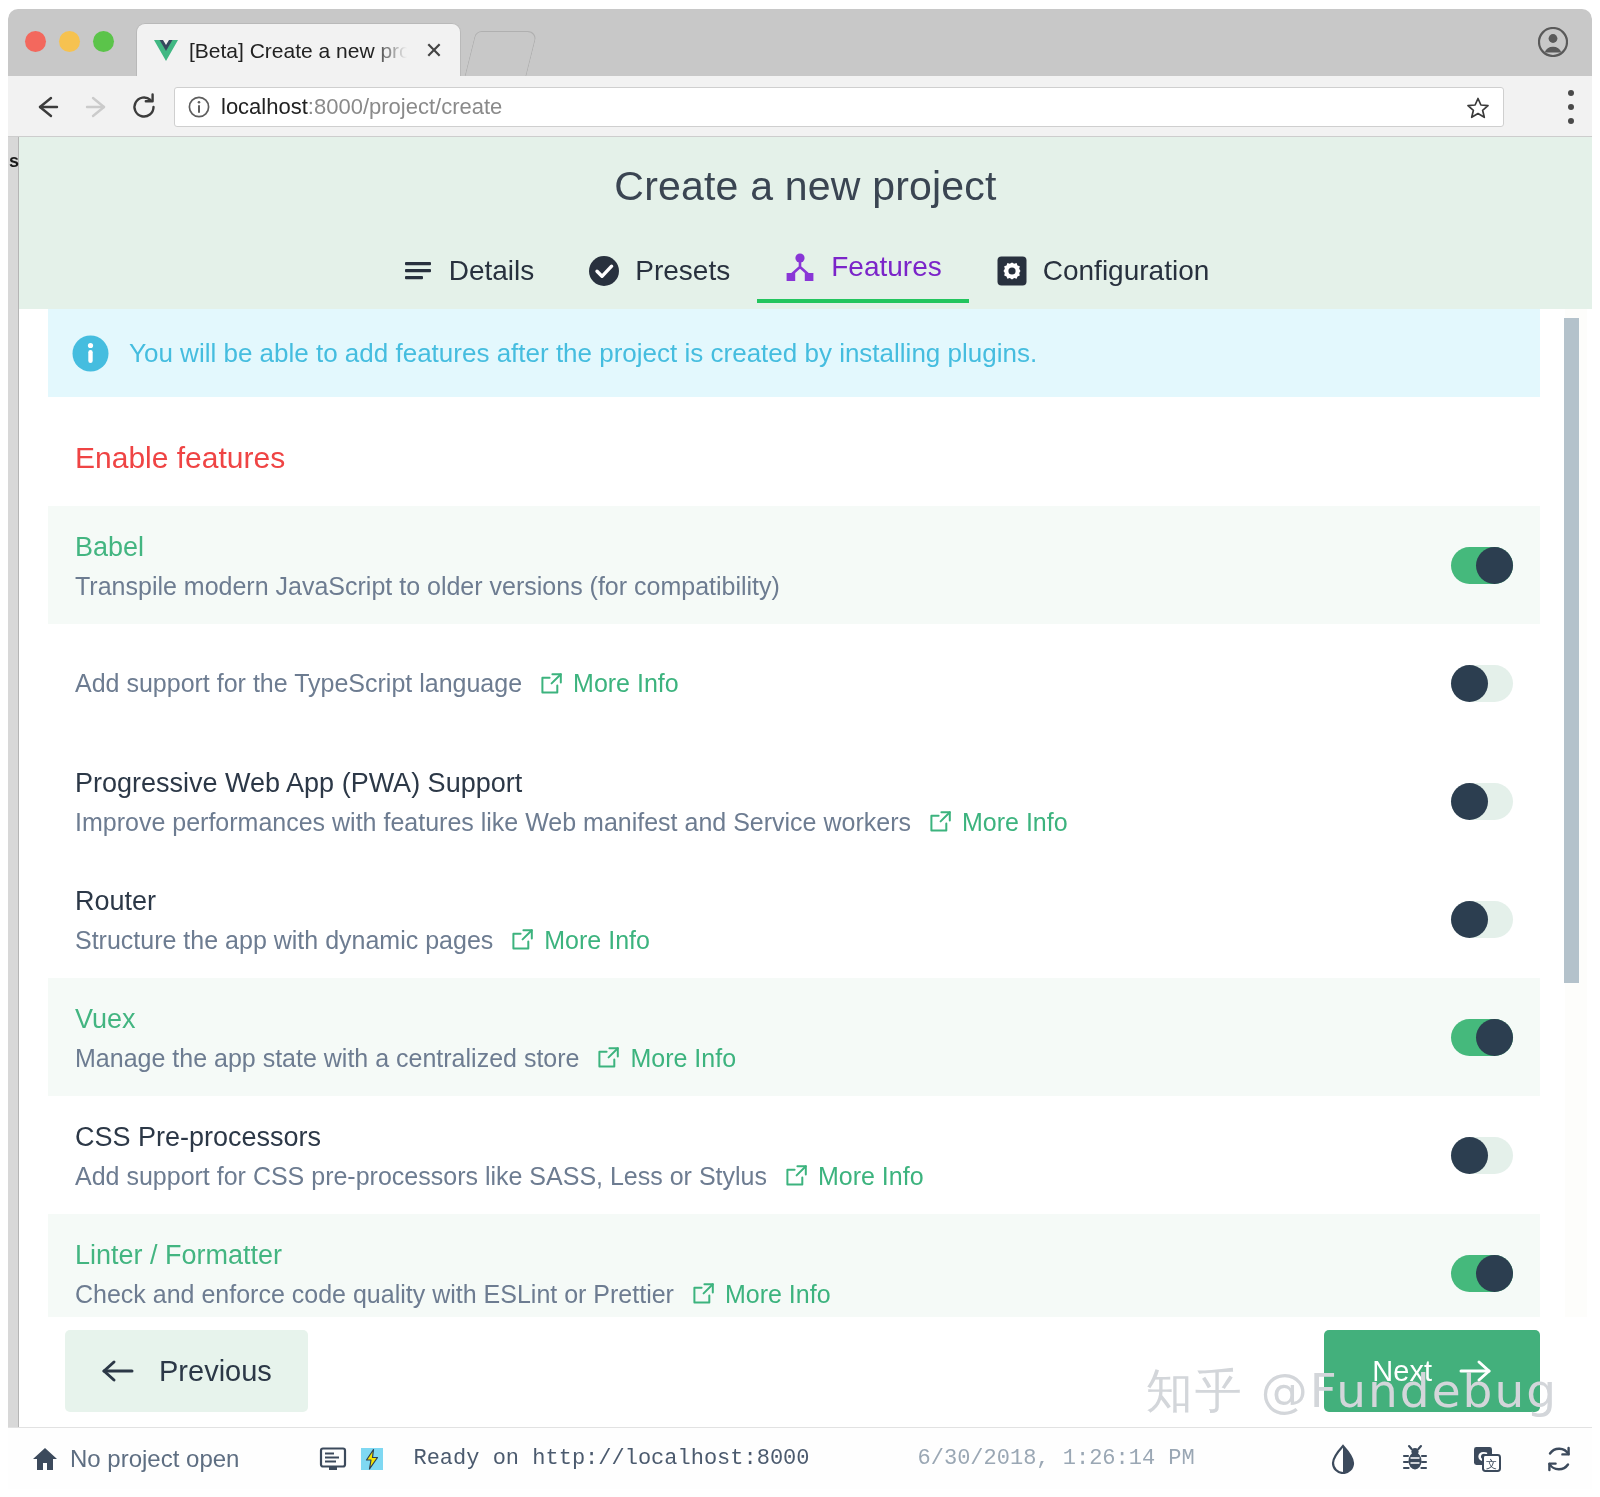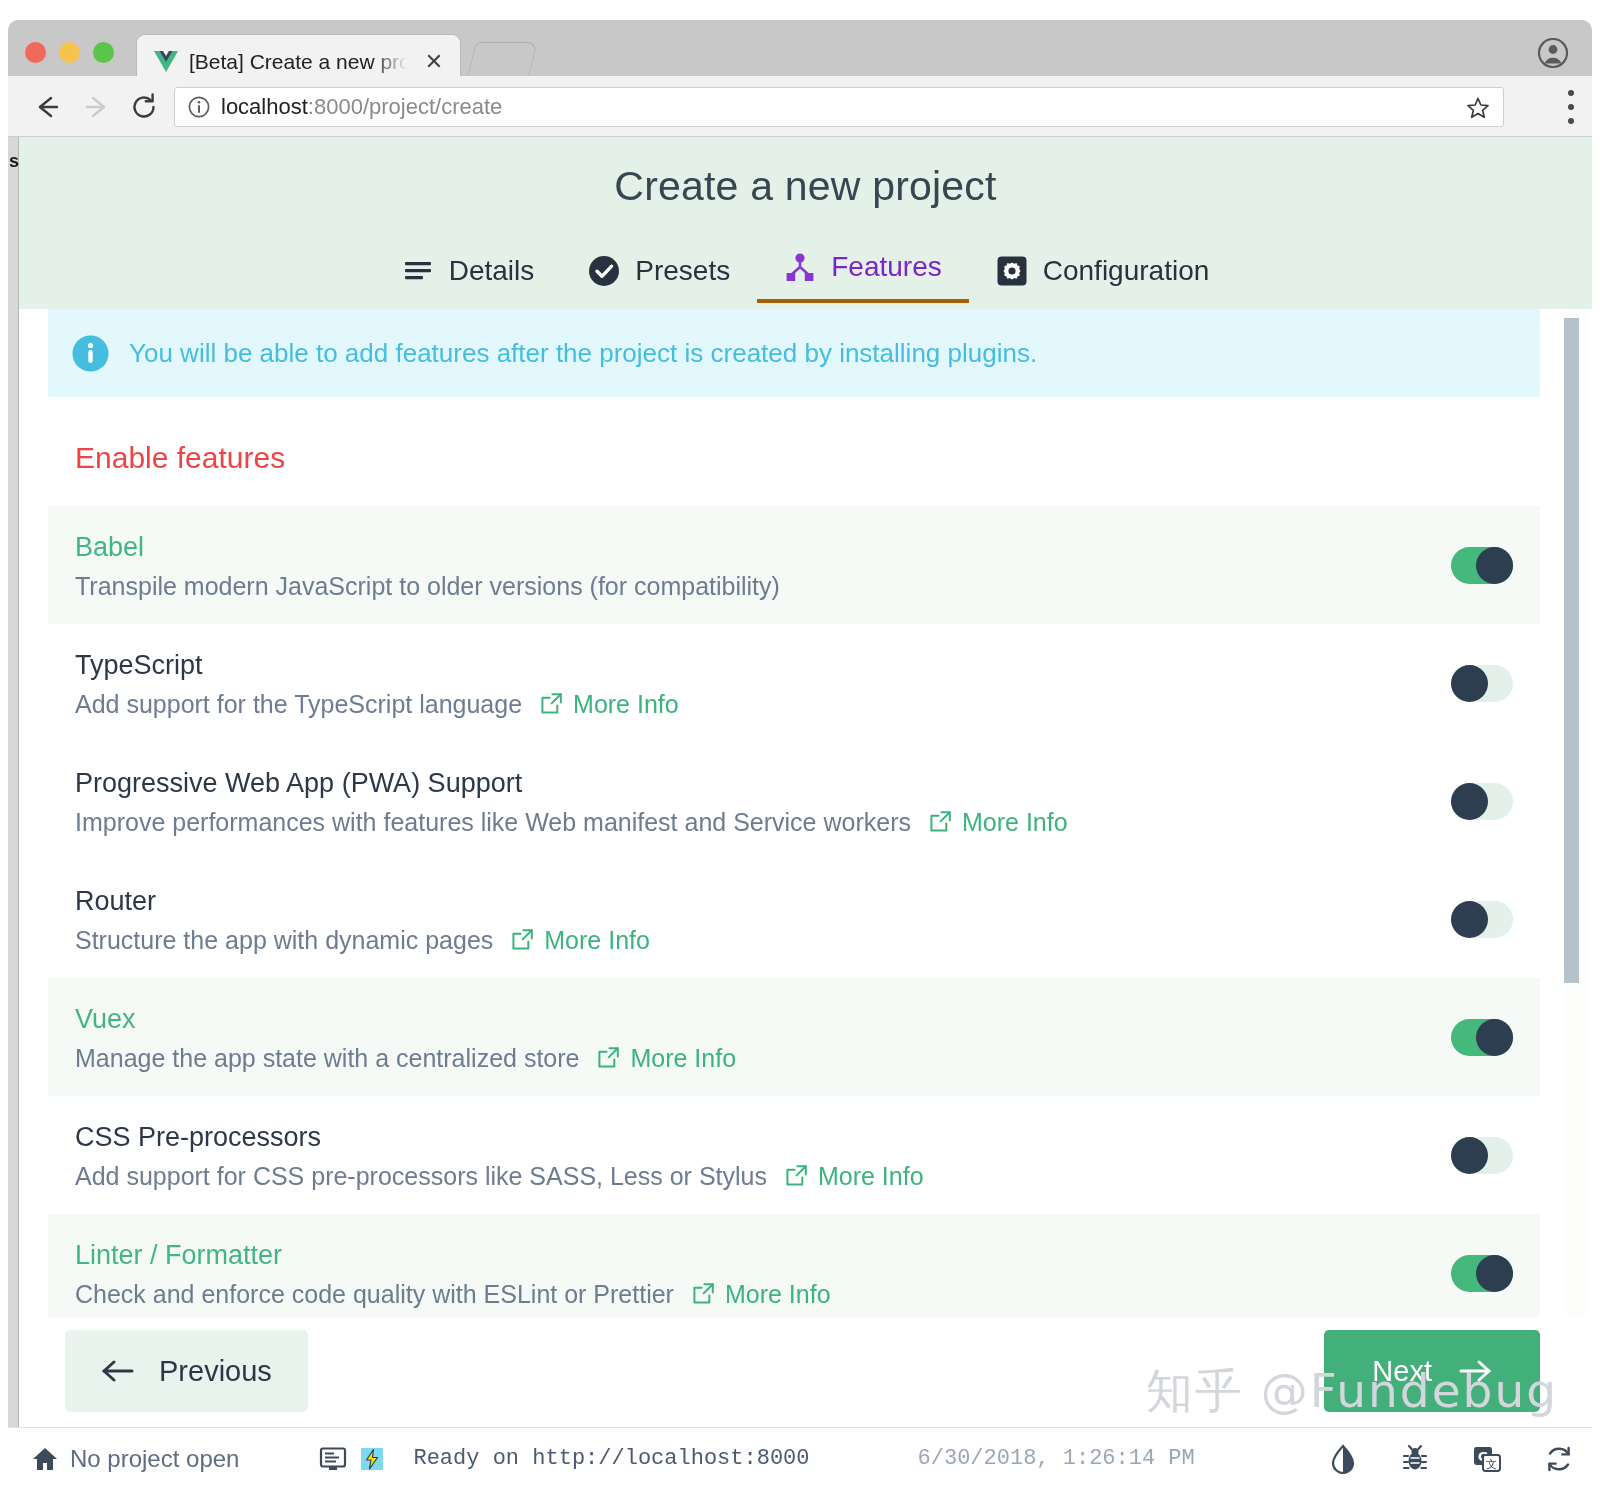--- a/index.html
+++ b/index.html
@@ -15,21 +15,21 @@
     position: absolute;
     left: 8px; top: 8px;
     width: 1584px; height: 1481px;
     background: #ffffff;
     border-radius: 10px 10px 0 0;
     overflow: hidden;
   }
 
   
   #tab-strip {
-    position: absolute; left: 0; top: 12px;
+    position: absolute; left: 0; top: 1px;
     width: 1584px; height: 68px;
     background: #c8c8c8;
     border-radius: 10px 10px 0 0;
   }
   .traffic-lights {
     position: absolute; left: 17px; top: 22px;
     display: flex; gap: 13px;
   }
   .tl { width: 21px; height: 21px; border-radius: 50%; }
   .tl-red   { background: #f3685d; }
@@ -149,21 +149,21 @@
     display: flex; justify-content: center; align-items: flex-end; gap: 0;
   }
   .nav-tab {
     display: flex; align-items: center; gap: 15px;
     padding: 10px 27px 16px 27px;
     cursor: pointer;
     color: #28313e;
     font-size: 28px;
   }
   .nav-tab .nav-icon { width: 32px; height: 32px; flex: none; display: block; }
-  .nav-tab.active { color: #7b24c9; border-bottom: 4px solid #a16207; }
+  .nav-tab.active { color: #7b24c9; border-bottom: 4px solid #22c55e; }
 
   
   #scroll-area {
     position: absolute; left: 0; top: 172px;
     width: 1573px; height: 1008px;
     background: #ffffff;
     overflow: hidden;
   }
   #content-pad { position: absolute; left: 29px; top: 0; width: 1492px; }
 
@@ -452,21 +452,20 @@
               </div>
             </div>
             <div class="toggle on">
               <span class="track"></span>
               <span class="knob"></span>
             </div>
           </div>
 
           <div class="feature-row off">
             <div class="feat-text">
-              <div class="feat-name">TypeScript</div>
               <div class="feat-desc">
                 <span>Add support for the TypeScript language</span>
                 <span class="more-info-link">
                   <svg class="ext-icon" viewBox="0 0 23 23">
                     <path d="M12.4 2.2 H20.8 V10.6" fill="none" stroke="#3cb37e" stroke-width="2" stroke-linecap="round" stroke-linejoin="round"></path>
                     <path d="M20.8 2.2 L11.6 11.4" fill="none" stroke="#3cb37e" stroke-width="2" stroke-linecap="round"></path>
                     <path d="M17.3 13.4 V20.6 H2.4 V5.7 H9.6" fill="none" stroke="#3cb37e" stroke-width="2" stroke-linecap="round" stroke-linejoin="round"></path>
                   </svg>
                   <span>More Info</span>
                 </span>

